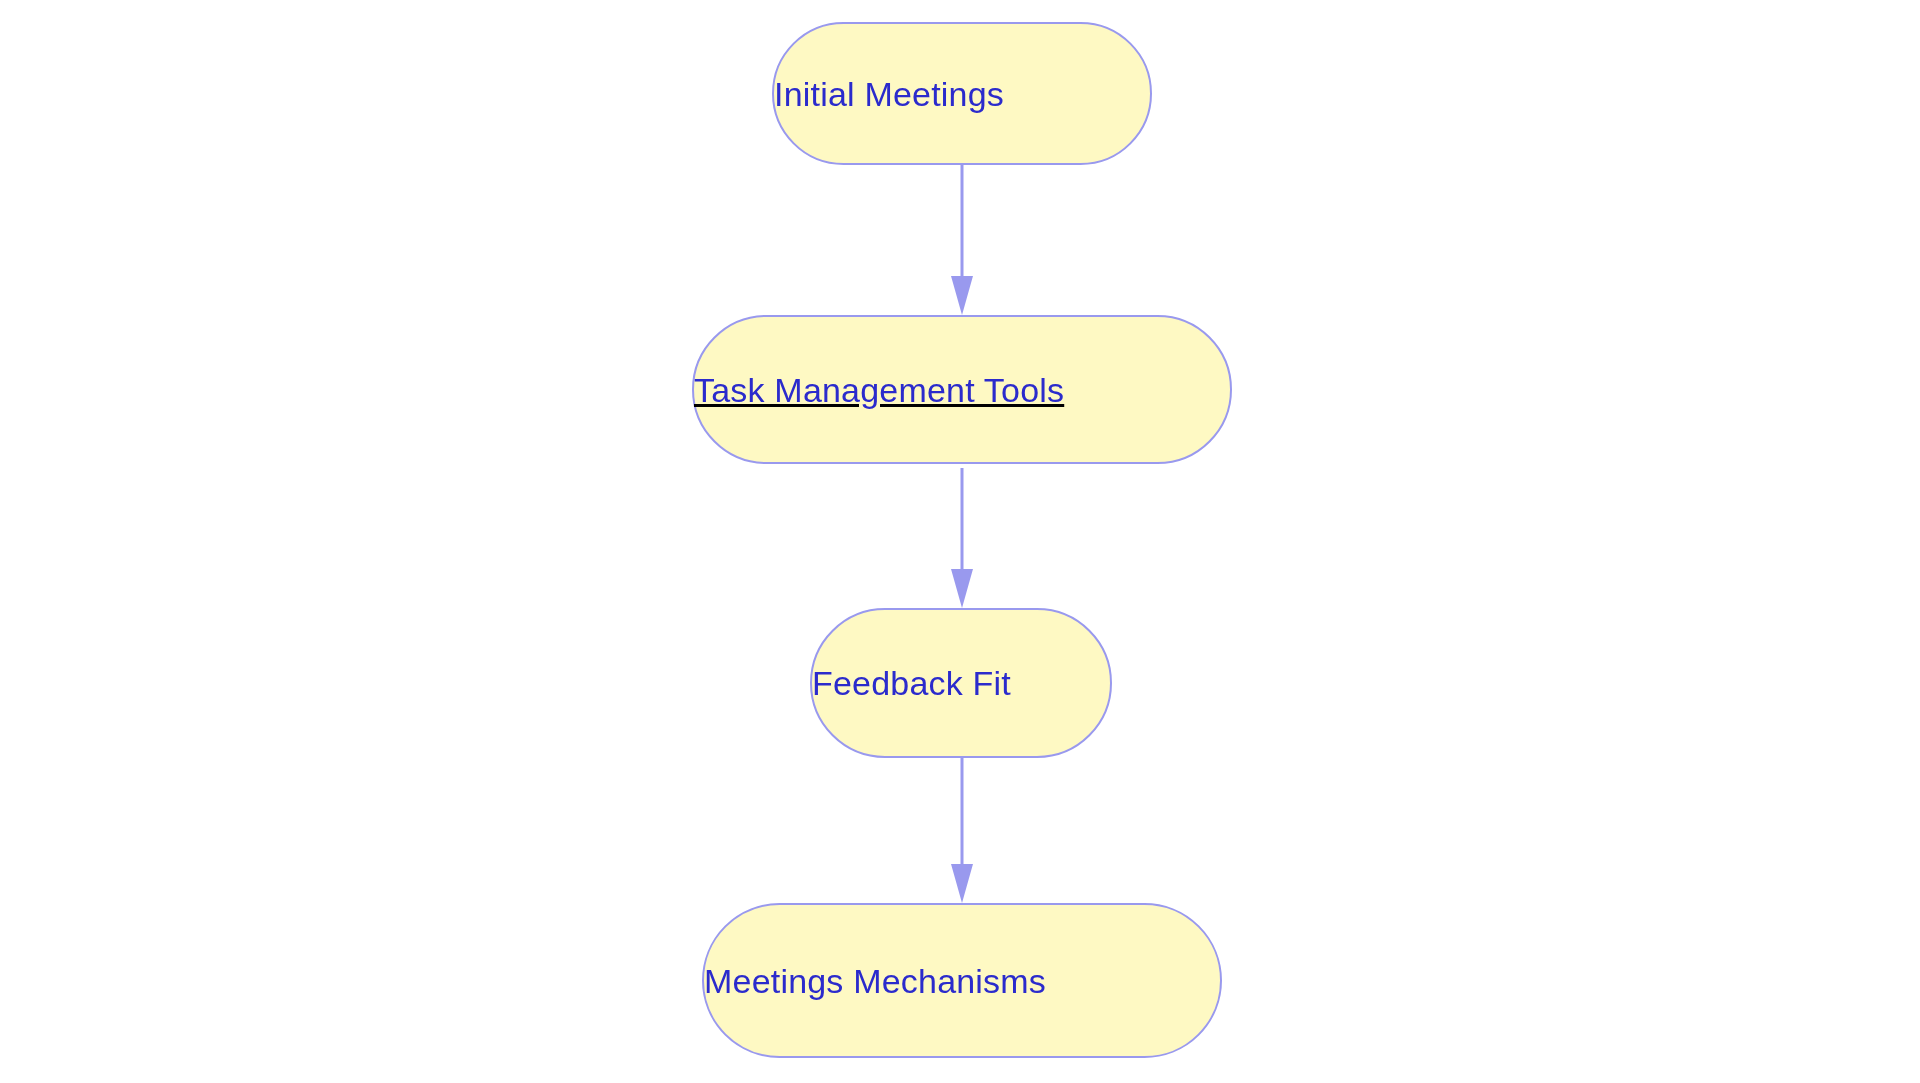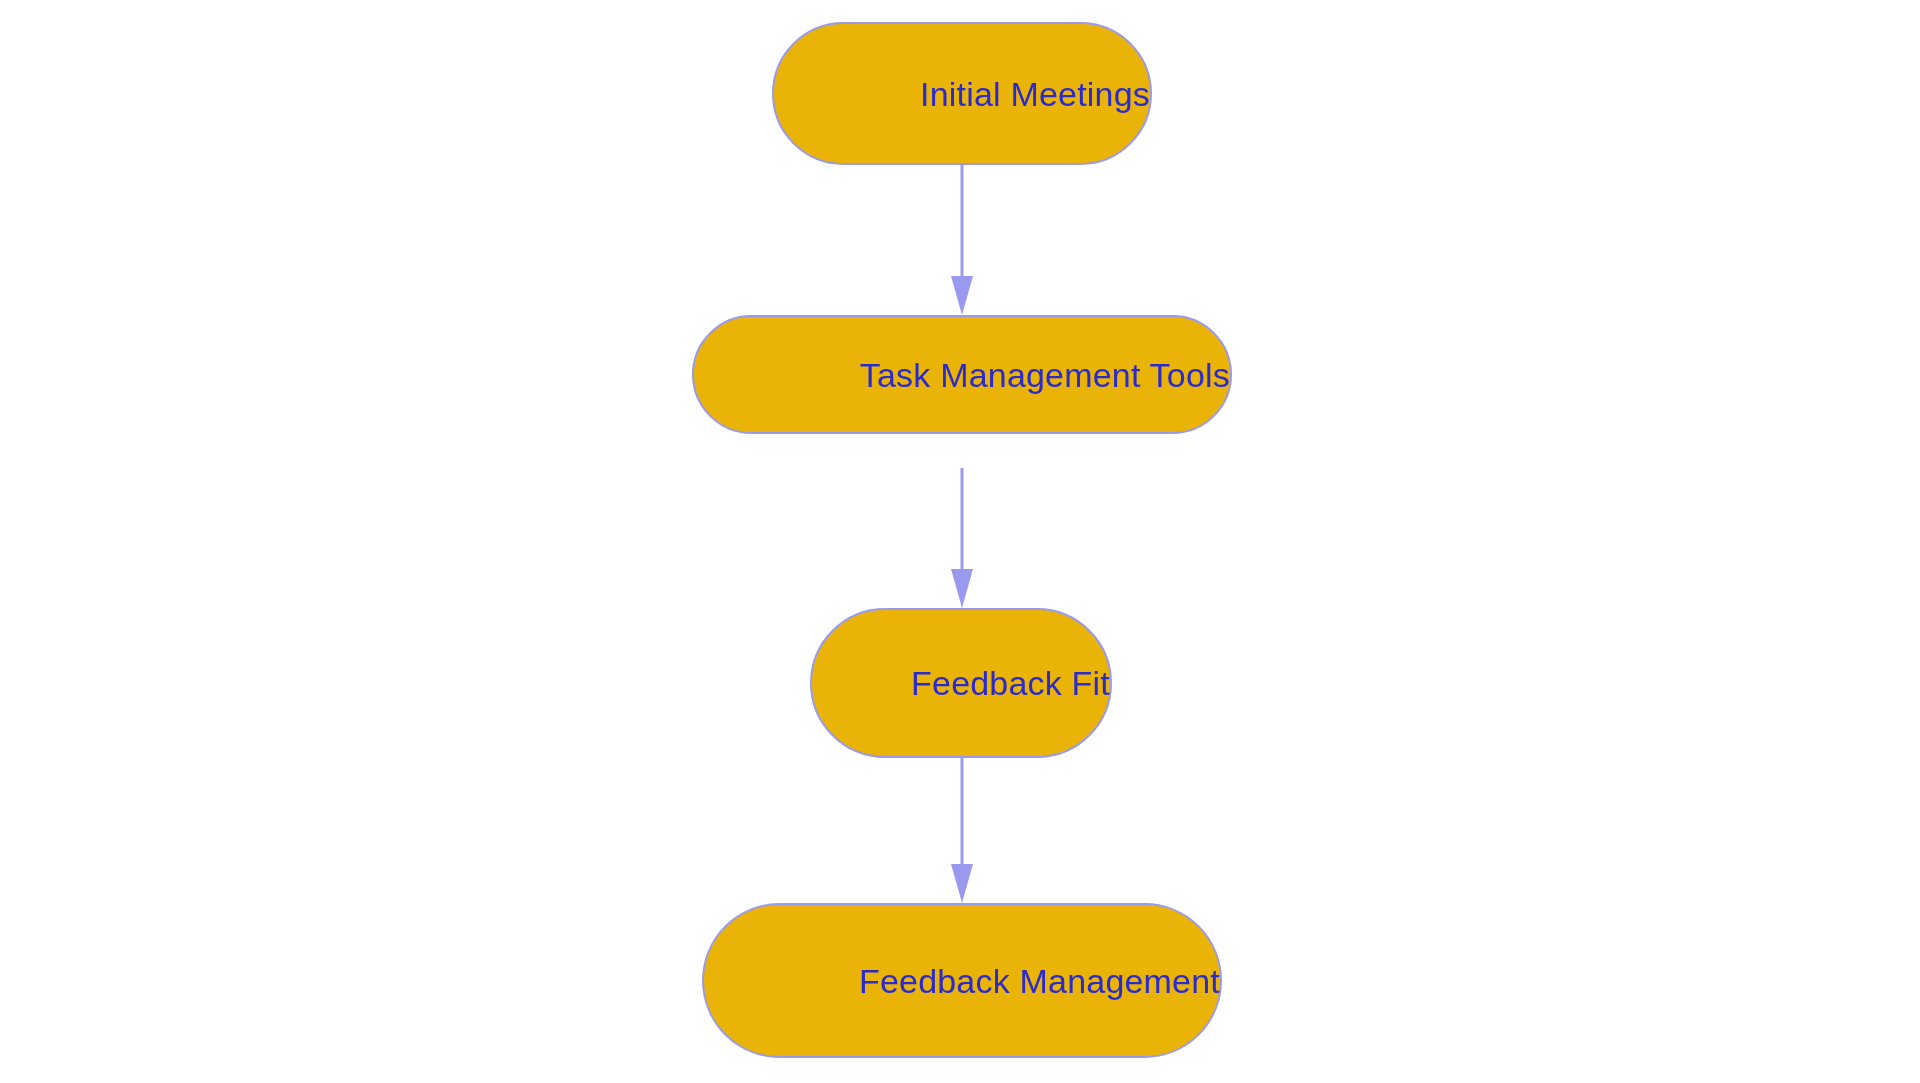--- a/index.html
+++ b/index.html
@@ -20,26 +20,26 @@
   #flow-svg {
     position: absolute;
     left: 0;
     top: 0;
     width: 1920px;
     height: 1083px;
   }
   .node {
     position: absolute;
     box-sizing: border-box;
-    background: #eab308;
+    background: #fef9c3;
     border: 2px solid #9999ee;
     border-radius: 999px;
     display: flex;
     align-items: center;
-    justify-content: flex-end;
+    justify-content: flex-start;
     z-index: 2;
   }
   .node-label {
     color: #2b2bcc;
     font-family: "Liberation Sans", sans-serif;
     font-size: 34px;
     font-weight: 400;
     line-height: 1;
     letter-spacing: 0.2px;
     white-space: nowrap;
@@ -75,25 +75,25 @@
     <g>
       <line class="connector-line" x1="962" y1="758" x2="962" y2="883"></line>
       <polygon class="connector-head" points="951,864 973,864 962,903"></polygon>
     </g>
   </svg>
 
   <div class="node" id="node-0" style="left: 772px; top: 22px; width: 380px; height: 143px;">
     <span class="node-label">Initial Meetings</span>
   </div>
 
-  <div class="node" id="node-1" style="left: 692px; top: 315px; width: 540px; height: 119px;">
+  <div class="node" id="node-1" style="left: 692px; top: 315px; width: 540px; height: 149px; text-decoration: underline;">
     <span class="node-label">Task Management Tools</span>
   </div>
 
   <div class="node" id="node-2" style="left: 810px; top: 608px; width: 302px; height: 150px;">
     <span class="node-label">Feedback Fit</span>
   </div>
 
   <div class="node" id="node-3" style="left: 702px; top: 903px; width: 520px; height: 155px;">
-    <span class="node-label">Feedback Management</span>
+    <span class="node-label">Meetings Mechanisms</span>
   </div>
 
 </div>
 
 </body></html>

